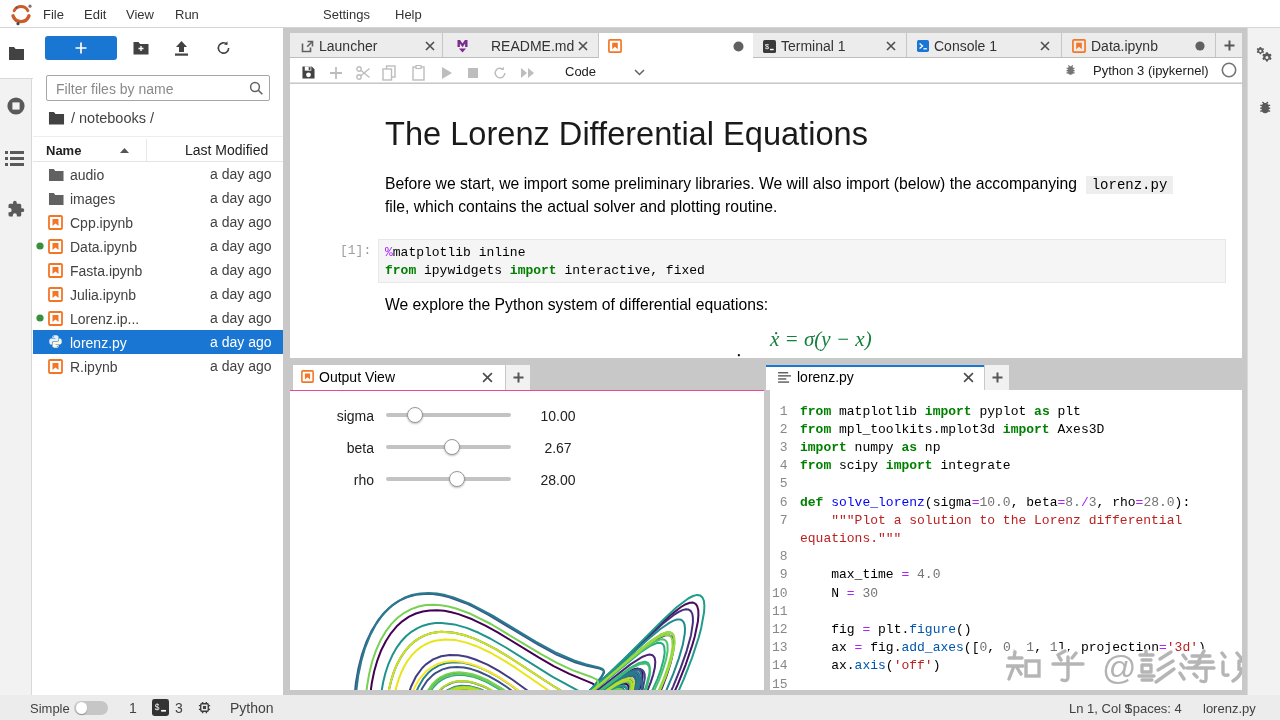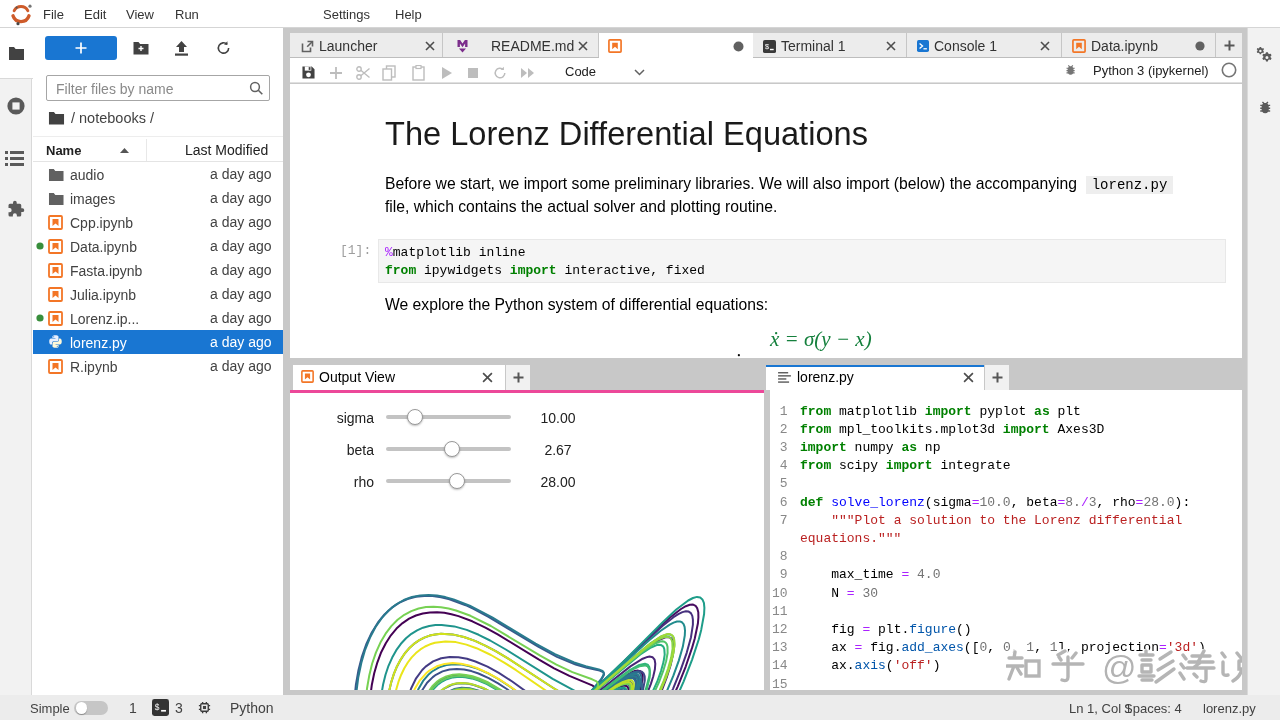--- a/index.html
+++ b/index.html
@@ -343,21 +343,21 @@
     </svg>
   <span class="abs" style="left:29px;top:5px;color:#000;font-size:14px;">Output View</span>
   <svg class="abs" style="left:192px;top:8px" width="11" height="11" viewBox="0 0 10 10">
       <path d="M1 1 L9 9 M9 1 L1 9" stroke="#4d4d4d" stroke-width="1.5"></path>
     </svg>
   <div class="abs" style="left:216px;top:1px;width:24px;height:25px;background:#f1f1f1;"></div>
   <svg class="abs" style="left:223px;top:8px" width="11" height="11" viewBox="0 0 11 11">
       <path d="M5.5 0.5 V10.5 M0.5 5.5 H10.5" stroke="#565656" stroke-width="2"></path>
     </svg>
 </div>
-<div class="abs" style="left:290px;top:390px;width:474px;height:300px;background:#fff;overflow:hidden;border-top:3px solid #ec4899;" id="ov-content">
+<div class="abs" style="left:290px;top:390px;width:474px;height:300px;background:#fff;overflow:hidden;border-top:1px solid #ec4899;" id="ov-content">
 
   <div class="abs" style="left:0;top:17px;width:84px;text-align:right;font-size:14px;color:#212121;">sigma</div>
   <div class="abs" style="left:96px;top:22px;width:125px;height:4px;background:#c3c3c3;border-radius:2px;"></div>
   <div class="abs" style="left:116.6px;top:15.5px;width:16px;height:16px;background:#fff;border:1px solid #999;border-radius:50%;box-shadow:0 1px 2px rgba(0,0,0,0.25);"></div>
   <div class="abs" style="left:228px;top:17px;width:80px;text-align:center;font-size:14px;color:#212121;">10.00</div>
 
   <div class="abs" style="left:0;top:49px;width:84px;text-align:right;font-size:14px;color:#212121;">beta</div>
   <div class="abs" style="left:96px;top:54px;width:125px;height:4px;background:#c3c3c3;border-radius:2px;"></div>
   <div class="abs" style="left:153.5px;top:47.5px;width:16px;height:16px;background:#fff;border:1px solid #999;border-radius:50%;box-shadow:0 1px 2px rgba(0,0,0,0.25);"></div>
   <div class="abs" style="left:228px;top:49px;width:80px;text-align:center;font-size:14px;color:#212121;">2.67</div>

